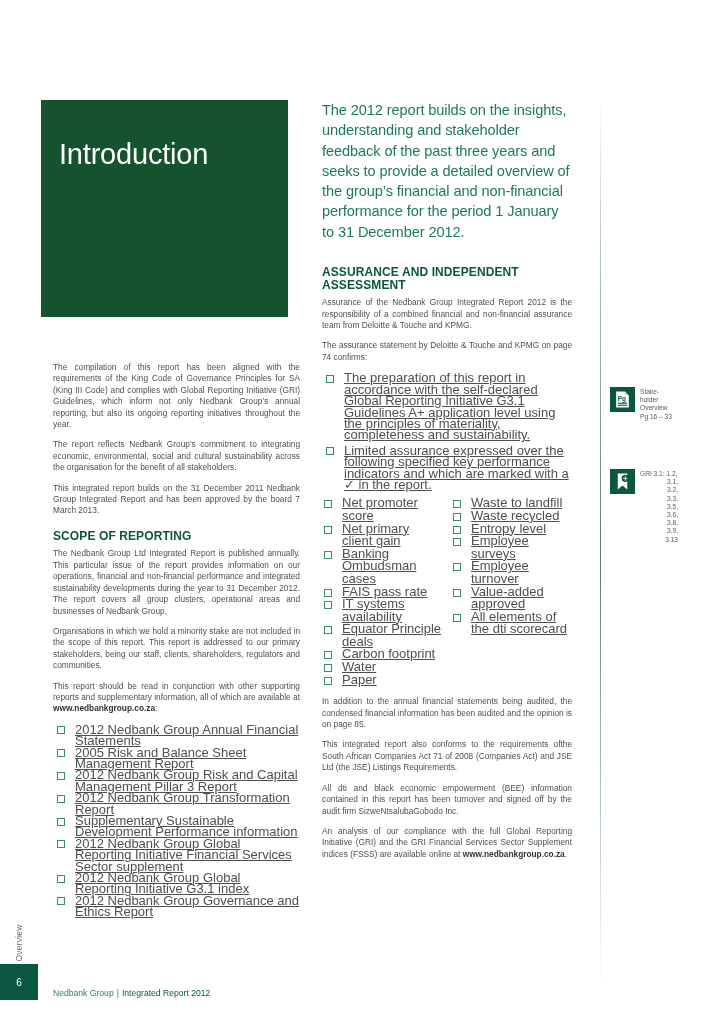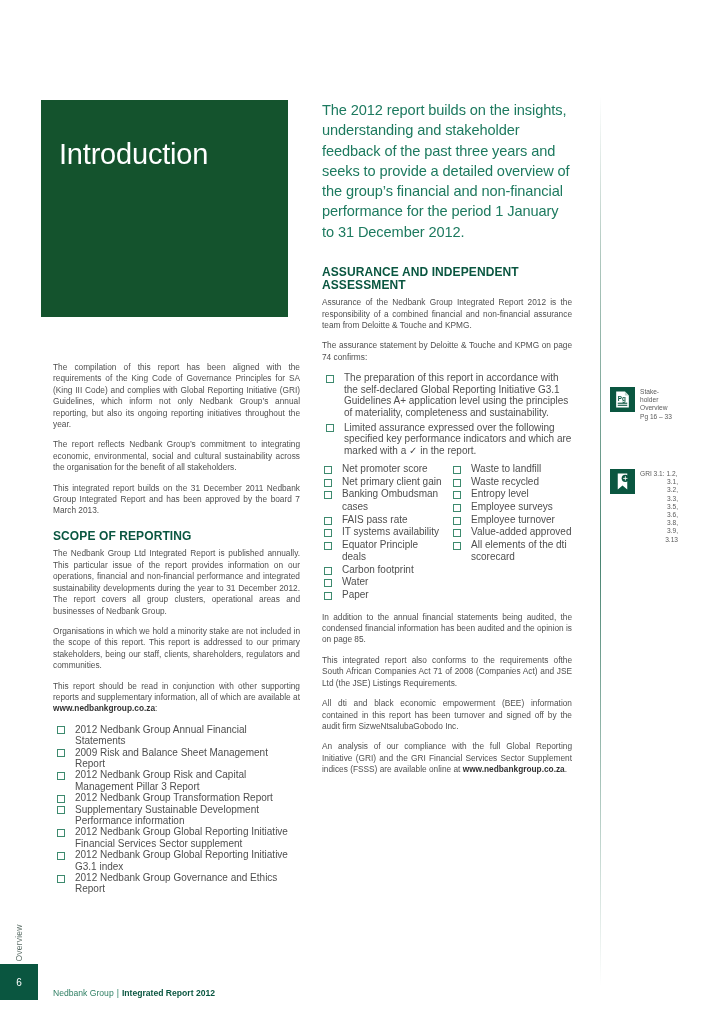--- a/index.html
+++ b/index.html
@@ -122,24 +122,25 @@
 
   
   .cb-list {
     list-style: none;
     margin: 3px 0 0 0;
     padding: 0;
   }
   .cb-list li {
     position: relative;
     padding-left: 22px;
-    font-size: 10px;
+    font-size: 13px;
     line-height: 11.4px;
     color: #4f4f4f;
     margin-bottom: 0px;
+    text-decoration: underline;
   }
   .cb-list li .cb {
     position: absolute;
     left: 4px;
     top: 2.5px;
     width: 6px;
     height: 6px;
     border: 1.1px solid #3d8a6e;
     background: #ffffff;
     box-sizing: content-box;
@@ -200,21 +201,21 @@
 
   
   .footer {
     position: absolute;
     left: 53px;
     top: 988px;
     font-size: 8.6px;
     color: #2f7f63;
   }
   .footer .sep { color: #2f7f63; padding: 0 3px; }
-  .footer .bold { font-weight: bold; color: #0a5640; }
+  .footer .bold { font-weight: normal; color: #0a5640; }
 
   .nowrap { white-space: nowrap; }
 </style>
 </head>
 <body>
 
 <div class="page">
 
   <div class="rail">
     <div class="rail-label">Overview</div>
@@ -232,21 +233,21 @@
 
     <div class="h-section">SCOPE OF REPORTING</div>
 
     <p class="body">The Nedbank Group Ltd Integrated Report is published annually. This particular issue of the report provides information on our operations, financial and non-financial performance and integrated sustainability developments during the year to 31 December 2012. The report covers all group clusters, operational areas and businesses of Nedbank Group.</p>
     <p class="body">Organisations in which we hold a minority stake are not included in the scope of this report. This report is addressed to our primary stakeholders, being our staff, clients, shareholders, regulators and communities.</p>
 
     <p class="body"><span>This report should be read in conjunction with other supporting reports and supplementary information, all of which are available at </span><b class="inline-strong nowrap">www.nedbankgroup.co.za</b><span>:</span></p>
 
     <ul class="cb-list">
       <li><span class="cb"></span><span>2012 Nedbank Group Annual Financial Statements</span></li>
-      <li><span class="cb"></span><span>2009 Risk and Balance Sheet Management Report</span></li>
+      <li><span class="cb"></span><span>2005 Risk and Balance Sheet Management Report</span></li>
       <li><span class="cb"></span><span>2012 Nedbank Group Risk and Capital Management Pillar 3 Report</span></li>
       <li><span class="cb"></span><span>2012 Nedbank Group Transformation Report</span></li>
       <li><span class="cb"></span><span>Supplementary Sustainable Development Performance information</span></li>
       <li><span class="cb"></span><span>2012 Nedbank Group Global Reporting Initiative Financial Services Sector supplement</span></li>
       <li><span class="cb"></span><span>2012 Nedbank Group Global Reporting Initiative G3.1 index</span></li>
       <li><span class="cb"></span><span>2012 Nedbank Group Governance and Ethics Report</span></li>
     </ul>
   </div>
 
   <div class="col-right">

